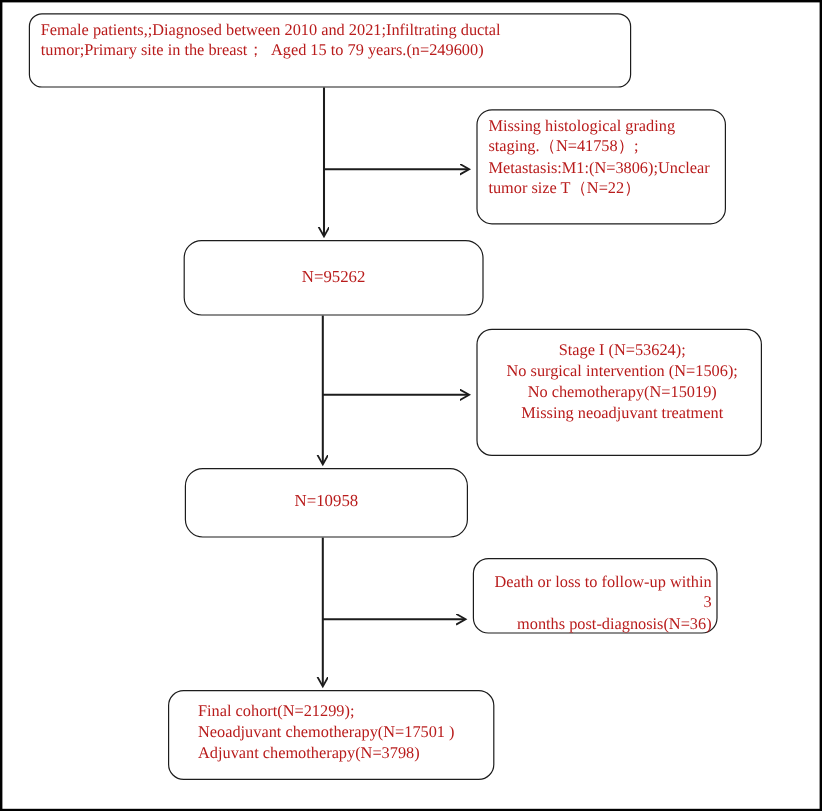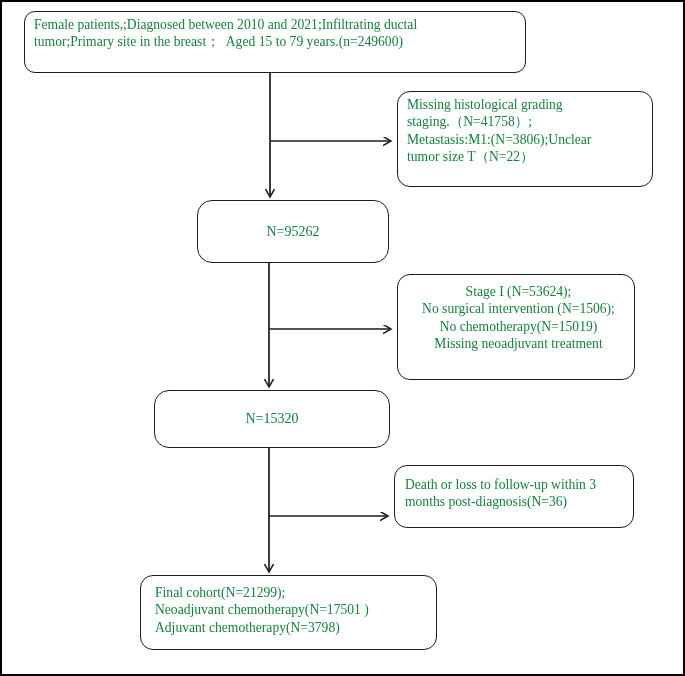--- a/index.html
+++ b/index.html
@@ -4,21 +4,21 @@
 <style>
   html, body { margin: 0; padding: 0; background: #ffffff; }
   .canvas {
     position: relative;
     width: 685px;
     height: 676px;
     background: #ffffff;
     border: 2px solid #000000;
     box-sizing: border-box;
     font-family: "Liberation Serif", "DejaVu Serif", serif;
-    color: #15803d;
+    color: #b91c1c;
     overflow: hidden;
   }
   .connectors {
     position: absolute;
     left: 0; top: 0;
     width: 685px; height: 676px;
     pointer-events: none;
   }
   .box {
     position: absolute;
@@ -30,56 +30,56 @@
     line-height: 17.4px;
   }
   .box .line { white-space: pre-wrap; }
   .box-inclusion {
     left: 22px; top: 9px;
     width: 502px; height: 62px;
     padding: 4px 8px 0 9px;
   }
   .box-exclusion1 {
     left: 395px; top: 89px;
-    width: 256px; height: 96px;
+    width: 208px; height: 96px;
     padding: 4px 4px 0 9px;
     border-radius: 13px;
   }
   .box-cohort1 {
     left: 151px; top: 198px;
-    width: 192px; height: 63px;
+    width: 250px; height: 63px;
     border-radius: 15px;
     display: flex; align-items: center; justify-content: center;
     font-size: 14px;
-    margin-left: 44px;
   }
   .box-exclusion2 {
     left: 395px; top: 272px;
     width: 238px; height: 106px;
     padding: 8px 4px 0 9px;
     border-radius: 13px;
     text-align: center;
   }
   .box-cohort2 {
     left: 152px; top: 388px;
     width: 236px; height: 58px;
     border-radius: 15px;
     display: flex; align-items: center; justify-content: center;
     font-size: 14px;
   }
   .box-exclusion3 {
     left: 392px; top: 463px;
-    width: 240px; height: 63px;
+    width: 204px; height: 63px;
     padding: 10px 4px 0 10px;
     border-radius: 13px;
+    text-align: right;
   }
   .box-final {
     left: 138px; top: 573px;
-    width: 297px; height: 75px;
-    padding: 8px 4px 0 14px;
+    width: 272px; height: 75px;
+    padding: 8px 4px 0 24px;
     border-radius: 13px;
   }
 </style>
 </head>
 <body>
 
 <div class="canvas">
 
   <svg class="connectors" width="685" height="676" viewBox="0 0 685 676">
     <defs>
@@ -112,21 +112,21 @@
   </div>
 
   <div class="box box-exclusion2">
     <div class="line">Stage I (N=53624);</div>
     <div class="line">No surgical intervention (N=1506);</div>
     <div class="line">No chemotherapy(N=15019)</div>
     <div class="line">Missing neoadjuvant treatment</div>
   </div>
 
   <div class="box box-cohort2">
-    <span>N=15320</span>
+    <span>N=10958</span>
   </div>
 
   <div class="box box-exclusion3">
     <div class="line">Death or loss to follow-up within 3</div>
     <div class="line">months post-diagnosis(N=36)</div>
   </div>
 
   <div class="box box-final">
     <div class="line">Final cohort(N=21299);</div>
     <div class="line">Neoadjuvant chemotherapy(N=17501 )</div>

